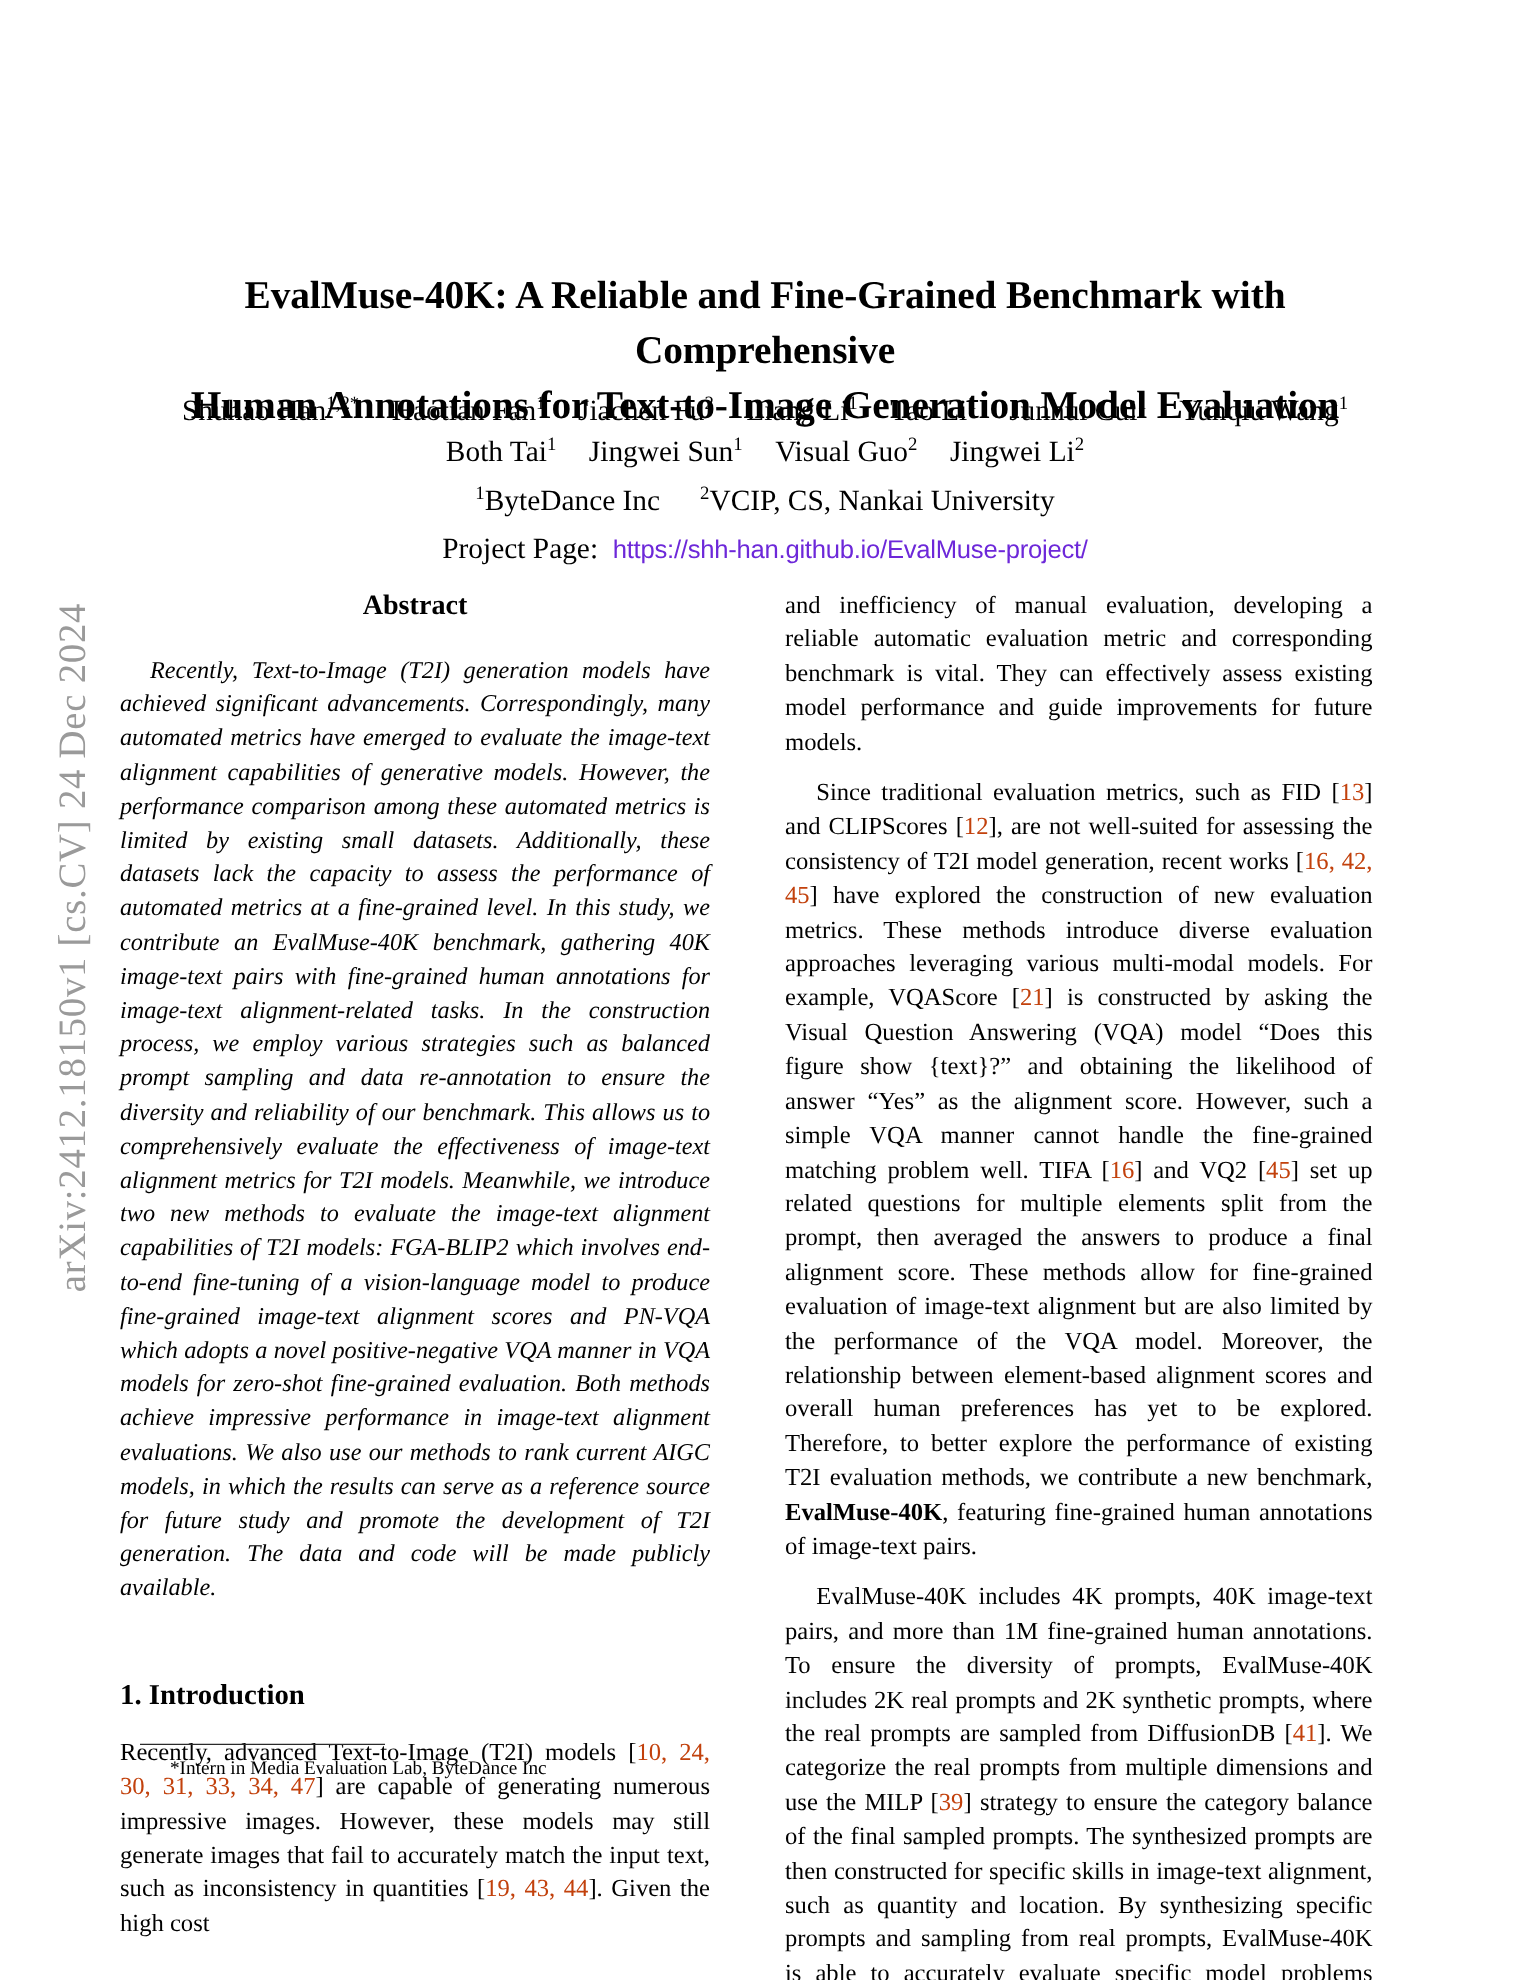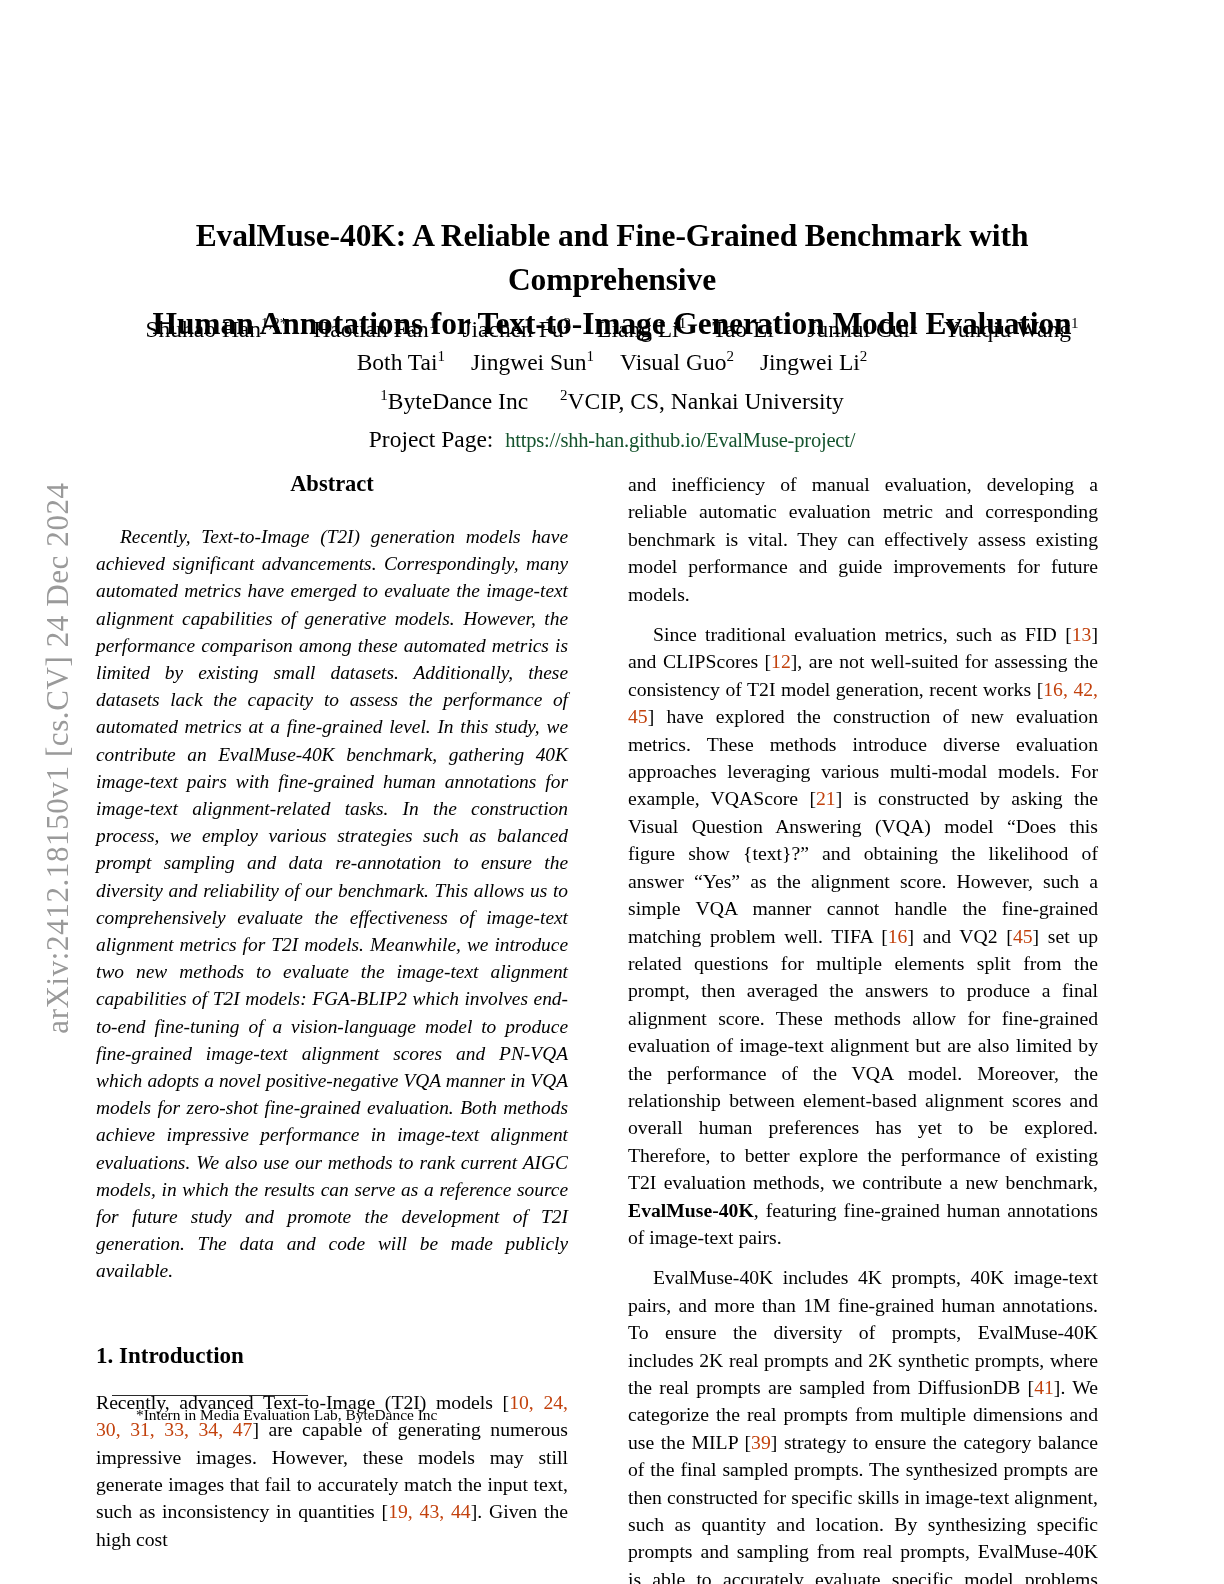--- a/index.html
+++ b/index.html
@@ -68,22 +68,22 @@
     vertical-align: super;
     line-height: 0;
   }
   .affil-row { margin-top: 6px; }
   .affil { margin: 0 16px; }
   .projectpage-row {
     margin-top: 5px;
     font-size: 23.5px;
   }
   .url-mono {
-    font-family: Liberation Serif, serif;
-    color: #14532d;
+    font-family: Liberation Sans, sans-serif;
+    color: #6d28d9;
     font-size: 20.5px;
     letter-spacing: -0.2px;
   }
 
   
   .col {
     position: absolute;
     top: 471px;
     width: 472px;
   }

